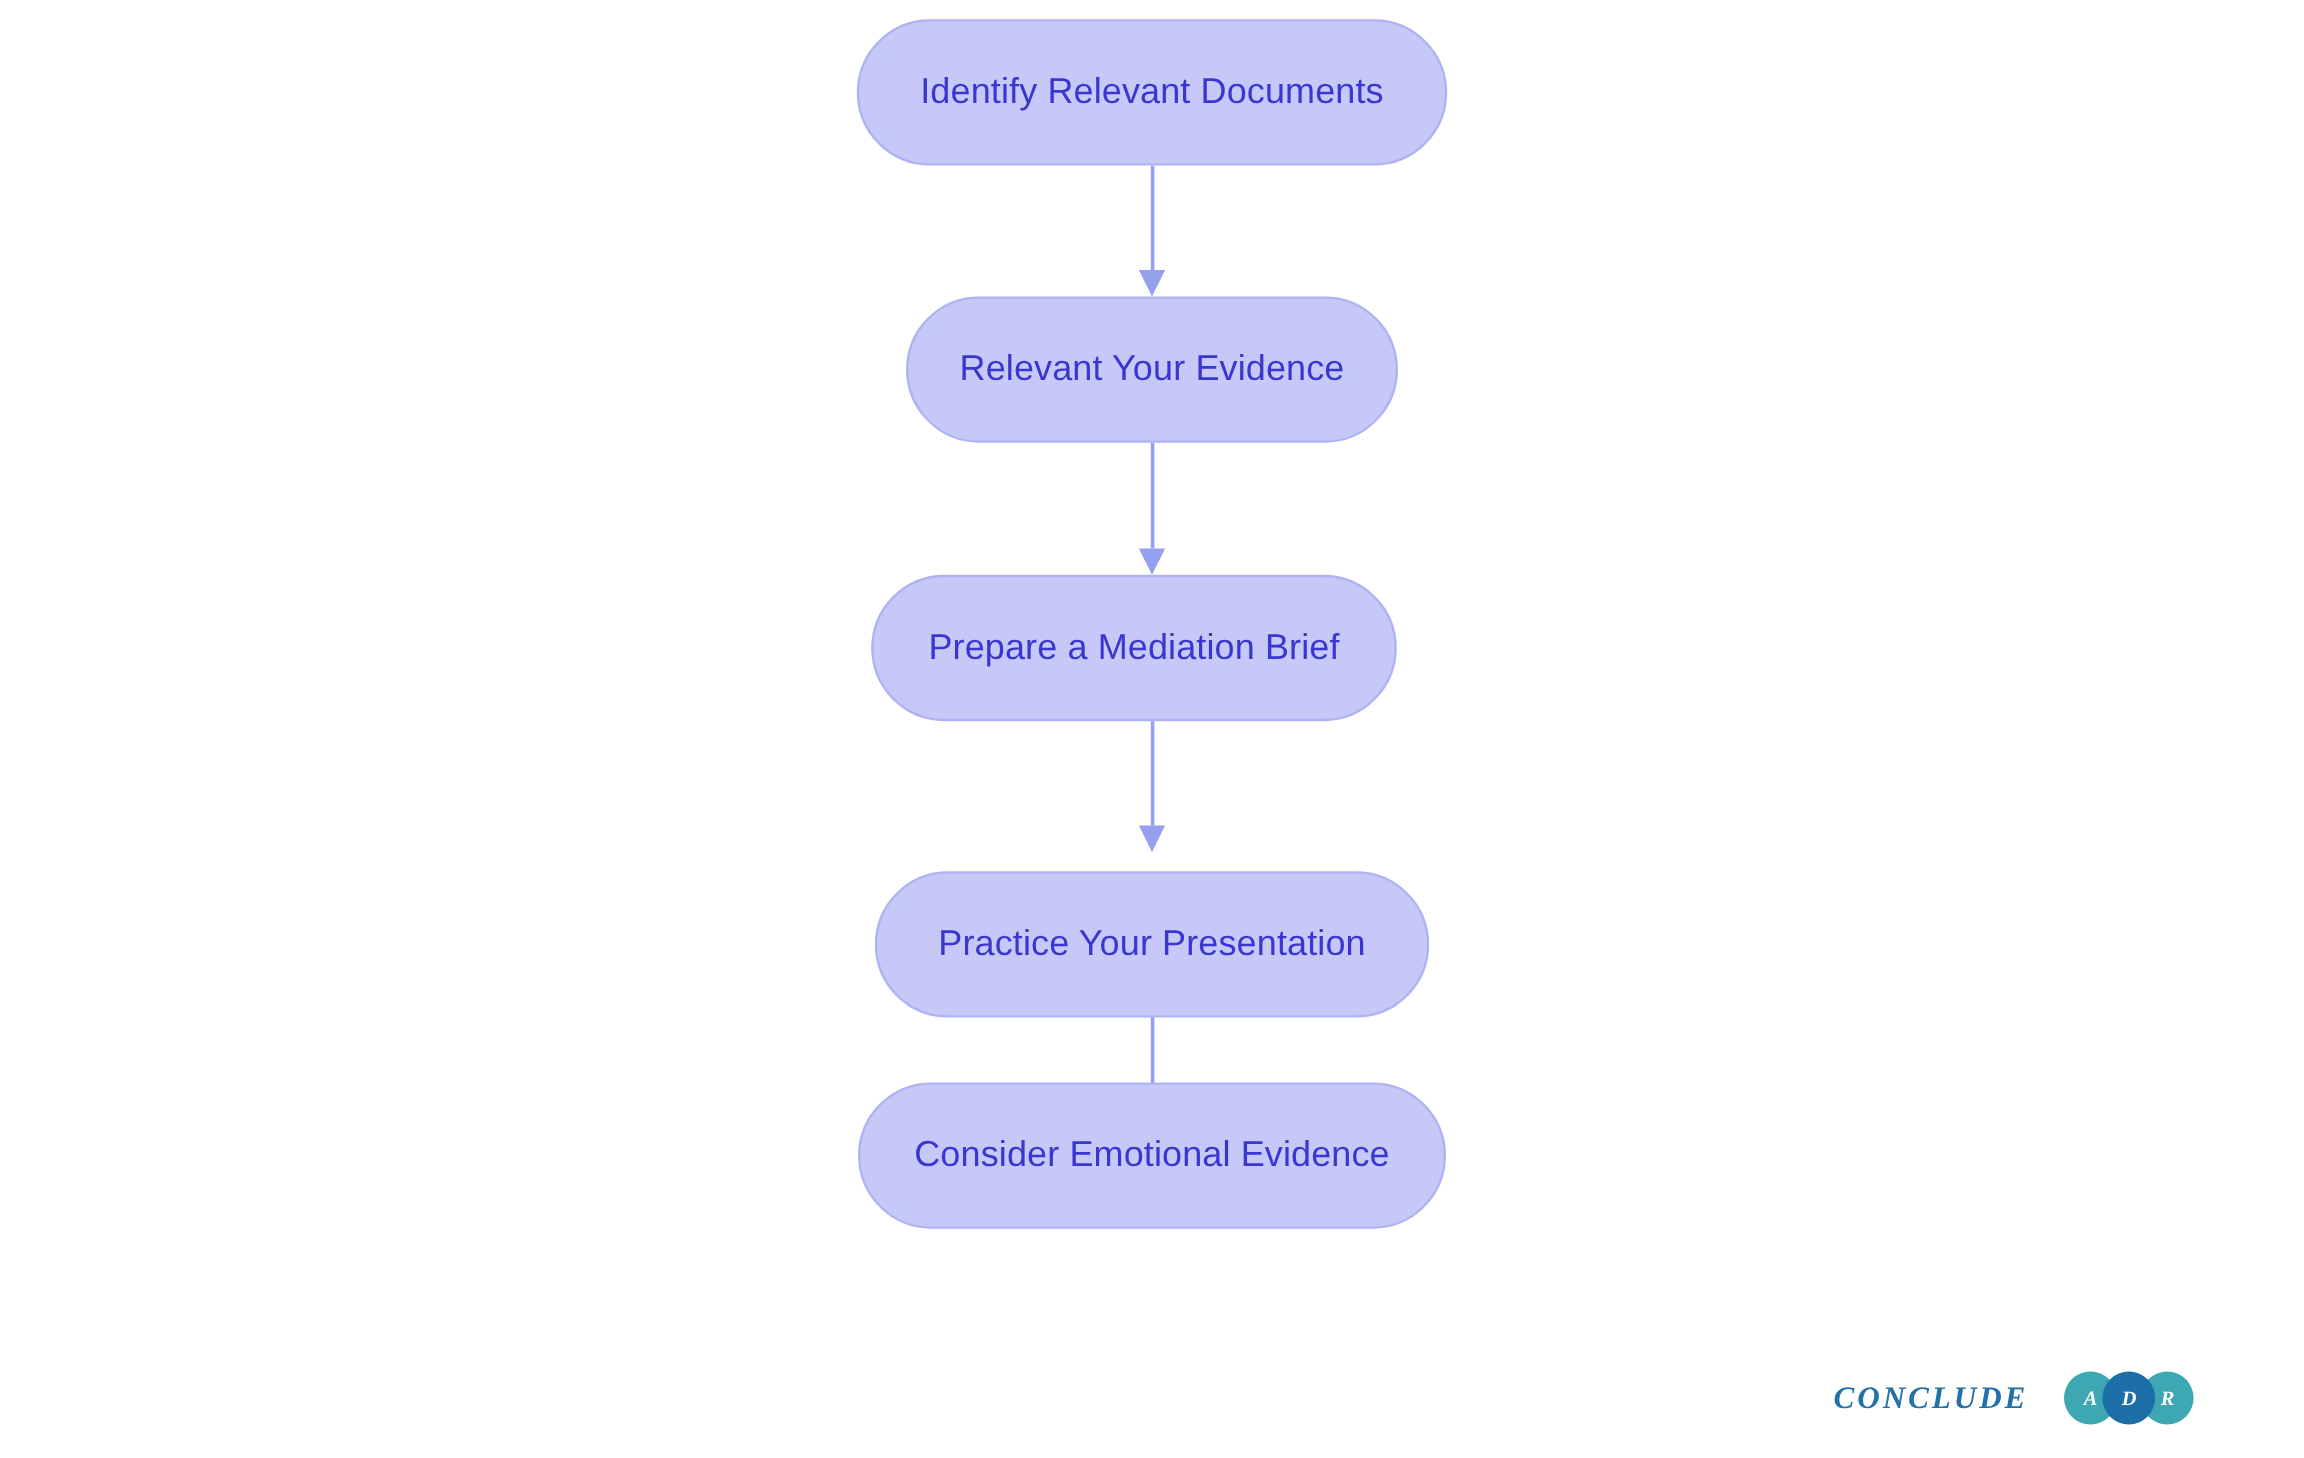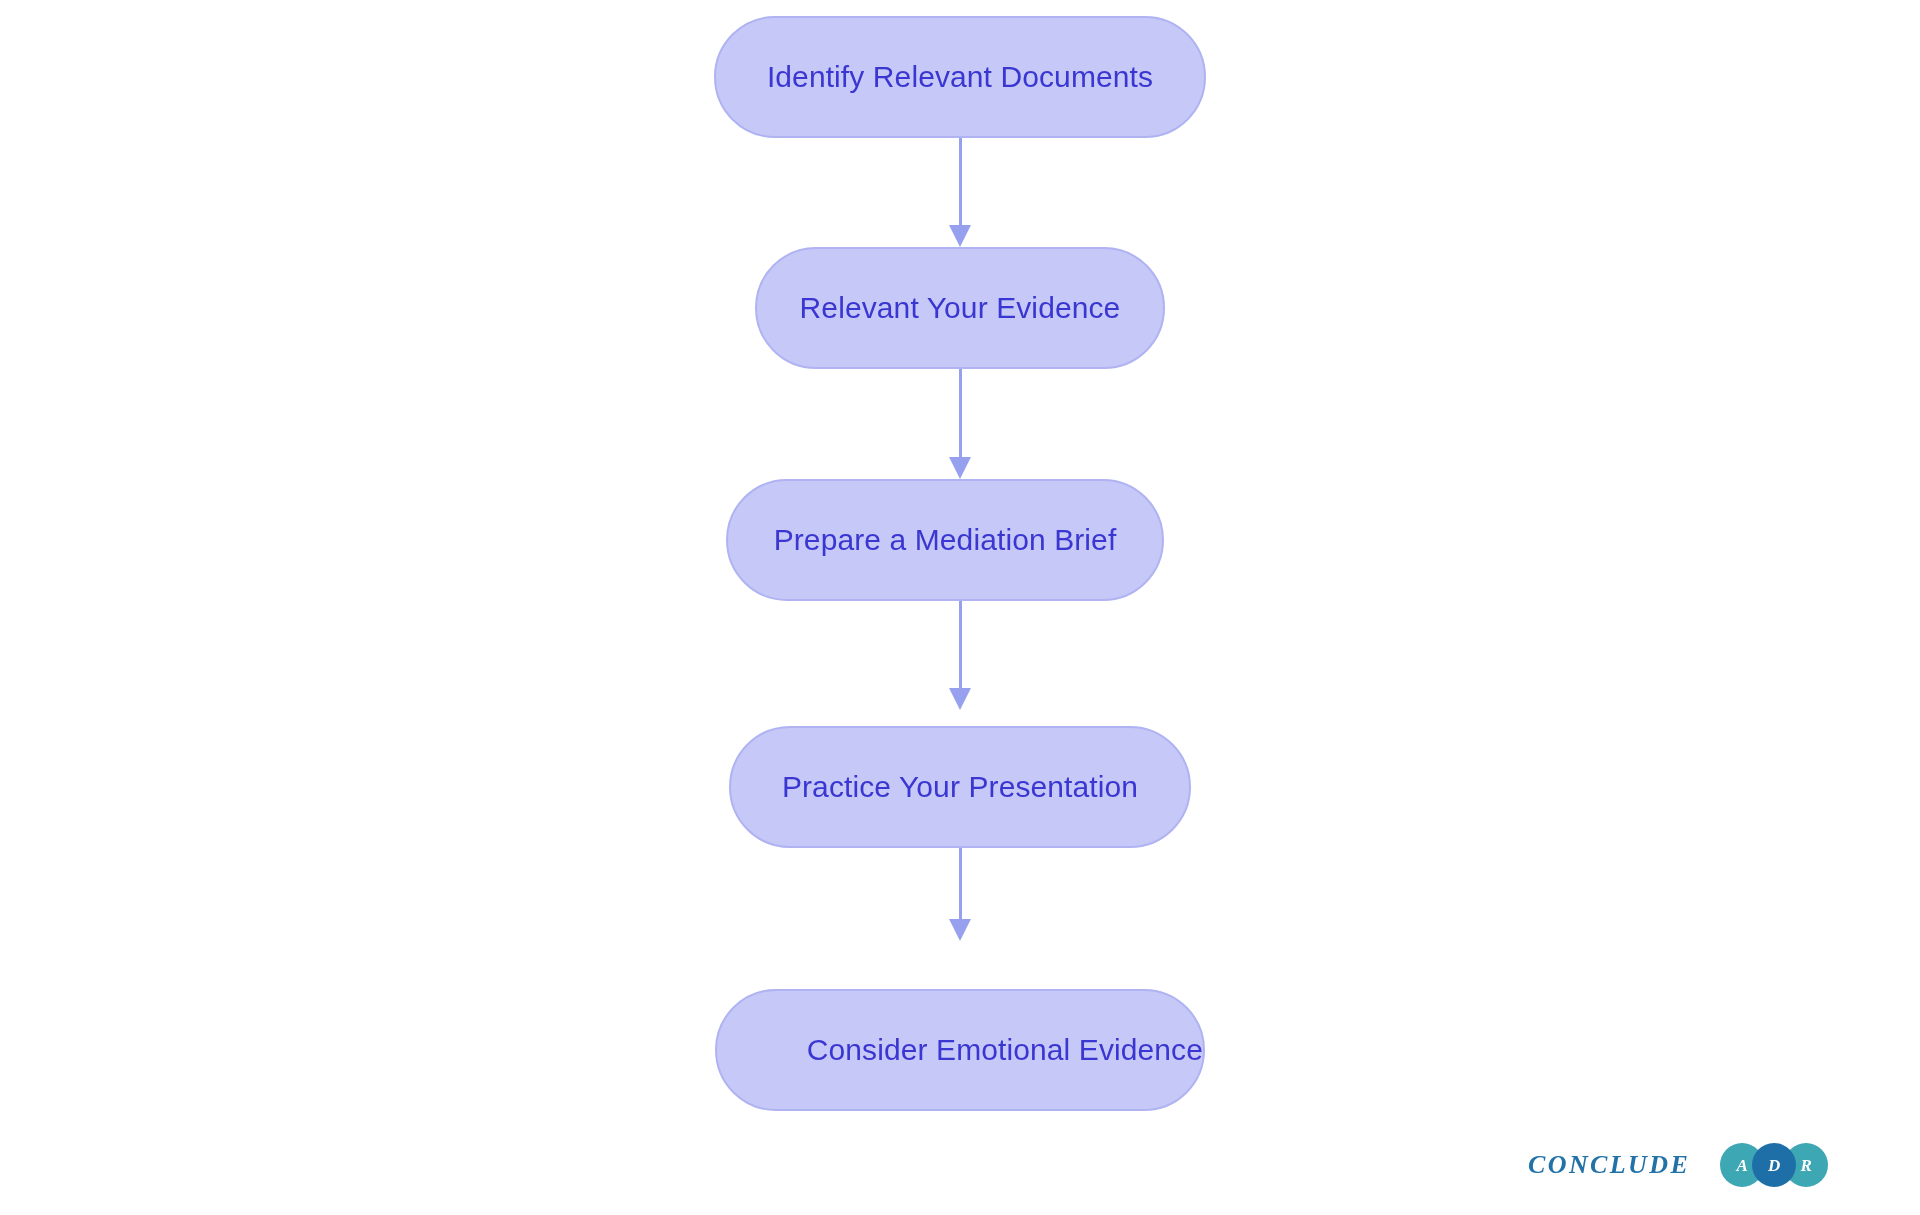--- a/index.html
+++ b/index.html
@@ -46,21 +46,21 @@
     display: block;
     line-height: 1;
     color: #3a36d1;
   }
 
   
   #node-0 { width: 492px; left: 714px;  top: 16px;  }
   #node-1 { width: 410px; left: 755px;  top: 247px; }
   #node-2 { width: 438px; left: 726px;  top: 479px; }
   #node-3 { width: 462px; left: 729px;  top: 726px; }
-  #node-4 { width: 490px; left: 715px;  top: 989px; justify-content: flex-end; }
+  #node-4 { width: 490px; left: 715px;  top: 902px; }
 
   
   .connector {
     position: absolute;
     left: 954px;
     width: 12px;
   }
   .connector .conn-line {
     position: absolute;
     left: 4.5px;

